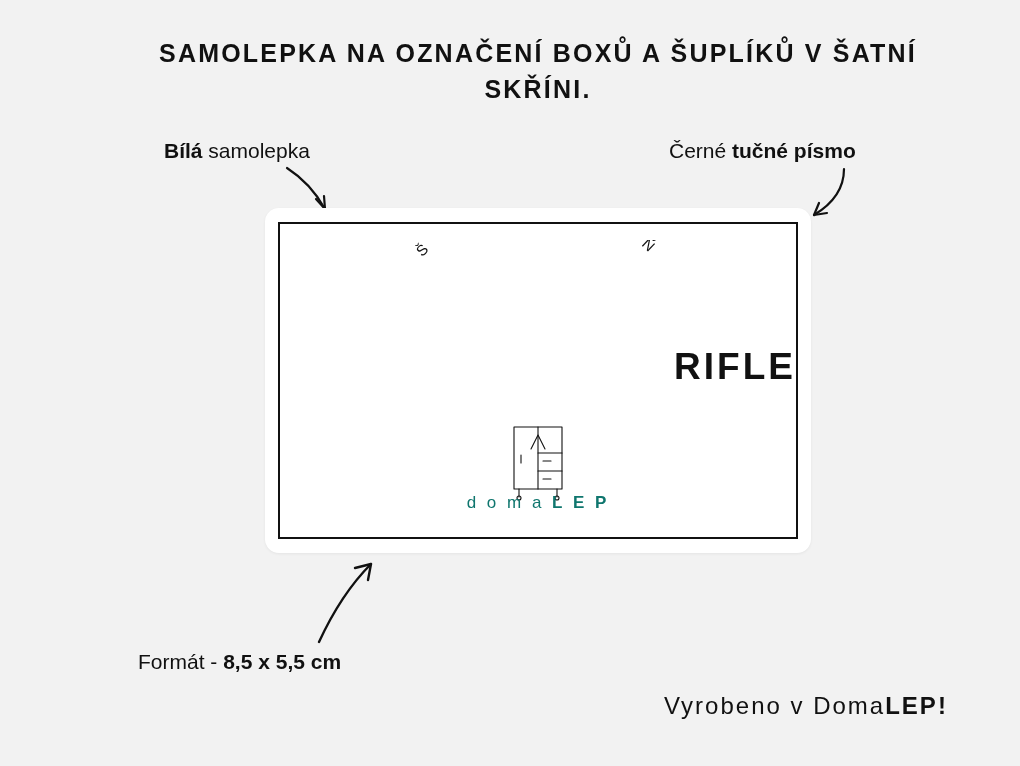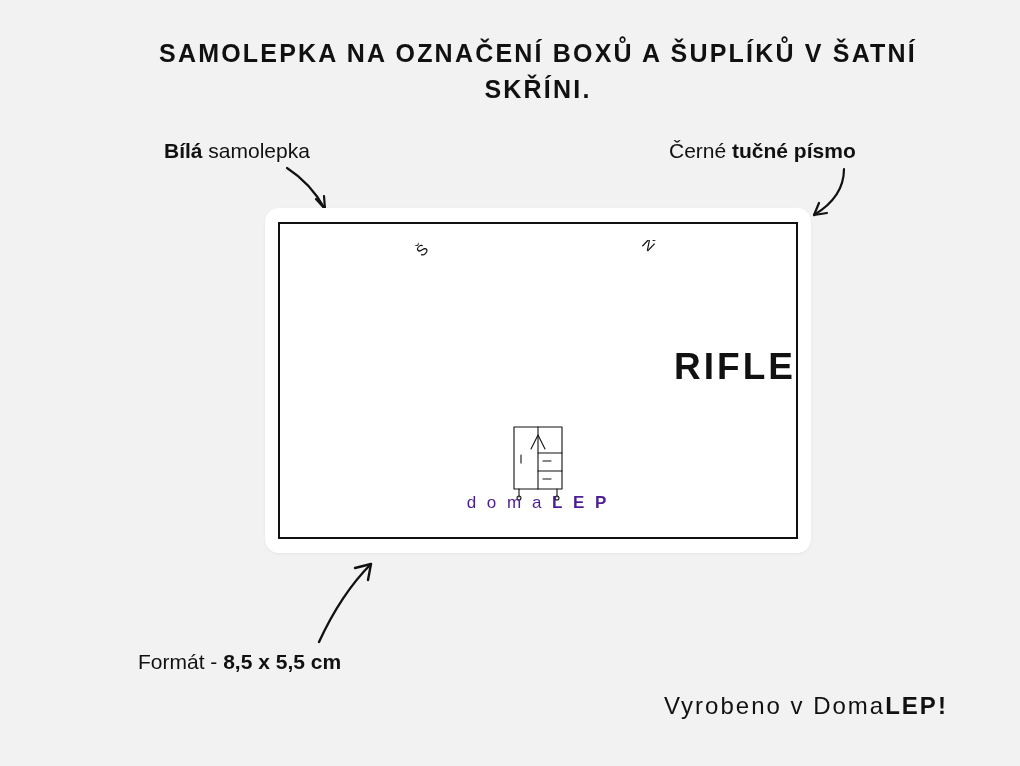--- a/index.html
+++ b/index.html
@@ -127,21 +127,21 @@
   }
 
   .brand {
     position: absolute;
     left: 0;
     right: 0;
     bottom: 24px;
     text-align: center;
     font-size: 17px;
     letter-spacing: 3px;
-    color: #4c1d95;
+    color: #0f766e;
   }
   .brand .b { font-weight: bold; }
 </style>
 </head>
 <body>
 
 <div class="stage">
 
   <div class="headline">SAMOLEPKA NA OZNAČENÍ BOXŮ A ŠUPLÍKŮ V ŠATNÍ SKŘÍNI.</div>
 

